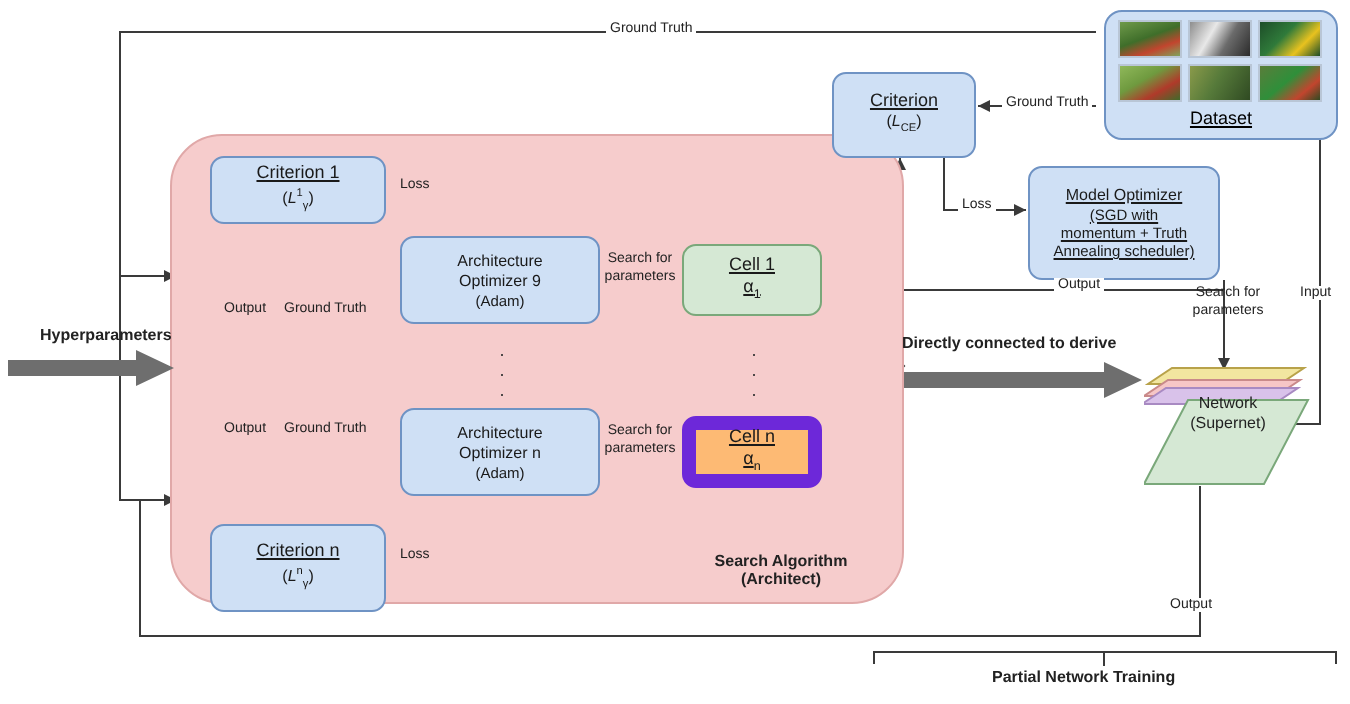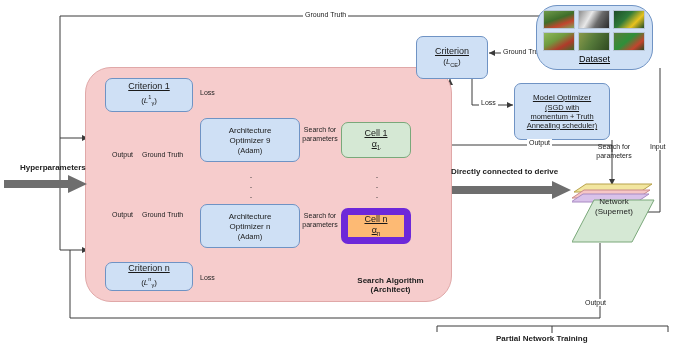--- a/index.html
+++ b/index.html
@@ -104,21 +104,21 @@
   <div class="lbl" style="left:334px;top:276px;width:113px;text-align:center;">
     <div class="lbl-bold">Search Algorithm</div>
     <div class="lbl-bold">(Architect)</div>
   </div>
 
   <div class="box rbox" style="left:105px;top:78px;width:88px;height:34px;">
     <div class="t1">Criterion 1</div>
     <div class="t2">(<span class="ital">L</span><sup>1</sup><sub>γ</sub>)</div>
   </div>
 
-  <div class="box rbox" style="left:105px;top:262px;width:88px;height:29px;">
+  <div class="box rbox" style="left:105px;top:262px;width:88px;height:44px;">
     <div class="t1"><span>Criterion n</span></div>
     <div class="t2">(<span class="ital">L</span><sup>n</sup><sub>γ</sub>)</div>
   </div>
 
   <div class="box rbox" style="left:200px;top:118px;width:100px;height:44px;">
     <div class="t2">Architecture</div>
     <div class="t2">Optimizer 9</div>
     <div class="t3">(Adam)</div>
   </div>
 
@@ -198,21 +198,21 @@
     <polygon points="12,14 78,14 66,22 0,22" fill="#f6c6c6" stroke="#c98a8a" stroke-width="1"></polygon>
     <polygon points="11,18 77,18 65,26 -1,26" fill="#d9c2ea" stroke="#a88ac2" stroke-width="1"></polygon>
     <polygon points="22,24 82,24 60,66 0,66" fill="#d5e8d4" stroke="#7aa87a" stroke-width="1"></polygon>
   </svg>
   <div class="lbl" style="left:578px;top:197px;width:72px;text-align:center;">
     <div class="t2">Network</div>
     <div class="t2">(Supernet)</div>
   </div>
   <div class="lbl lbl-tiny lbl-white" style="left:583px;top:299px;">Output</div>
 
-  <div class="dsbox" style="position:absolute;left:536px;top:5px;width:115px;height:63px;border-radius:21px;">
+  <div class="dsbox" style="position:absolute;left:552px;top:5px;width:115px;height:63px;">
     <div style="position:absolute;left:6px;top:4px;width:103px;height:41px;">
       <div class="imgcell" style="left:0px;top:0px;width:32px;height:19px;background:linear-gradient(160deg,#6f9a4a 0%,#3f6e2a 45%,#c2452e 72%,#7fa45c 100%);"></div>
       <div class="imgcell" style="left:35px;top:0px;width:32px;height:19px;background:linear-gradient(120deg,#8d8d8d 0%,#e8e8e8 35%,#6b6b6b 62%,#2b2b2b 100%);"></div>
       <div class="imgcell" style="left:70px;top:0px;width:32px;height:19px;background:linear-gradient(135deg,#1d4d28 0%,#2f7a3a 40%,#e8c21f 70%,#1d4d28 100%);"></div>
       <div class="imgcell" style="left:0px;top:22px;width:32px;height:19px;background:linear-gradient(150deg,#8fb85a 0%,#6f9a3f 40%,#b03a2a 70%,#3e6b2a 100%);"></div>
       <div class="imgcell" style="left:35px;top:22px;width:32px;height:19px;background:linear-gradient(120deg,#8a9a4a 0%,#567a3a 45%,#2f4a22 100%);"></div>
       <div class="imgcell" style="left:70px;top:22px;width:32px;height:19px;background:linear-gradient(140deg,#5a7d3a 0%,#2f8f3a 45%,#c2452e 75%,#2f4a22 100%);"></div>
     </div>
     <div class="t1" style="position:absolute;left:0;right:0;bottom:4px;text-align:center;">Dataset</div>
   </div>

